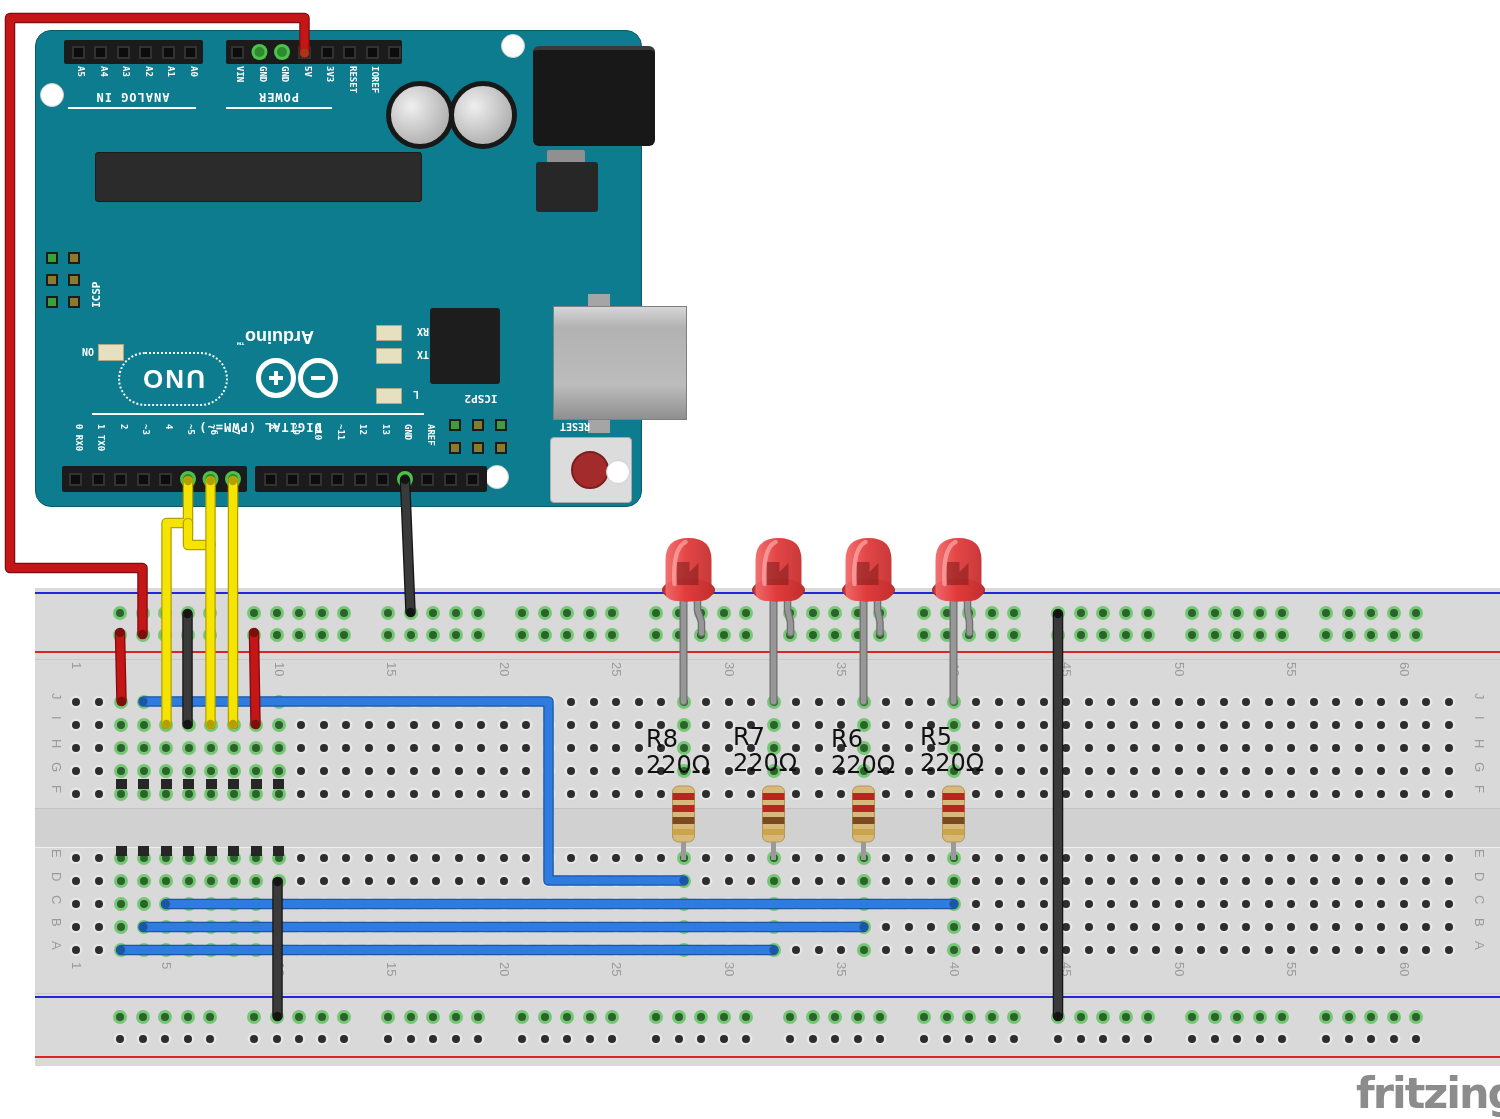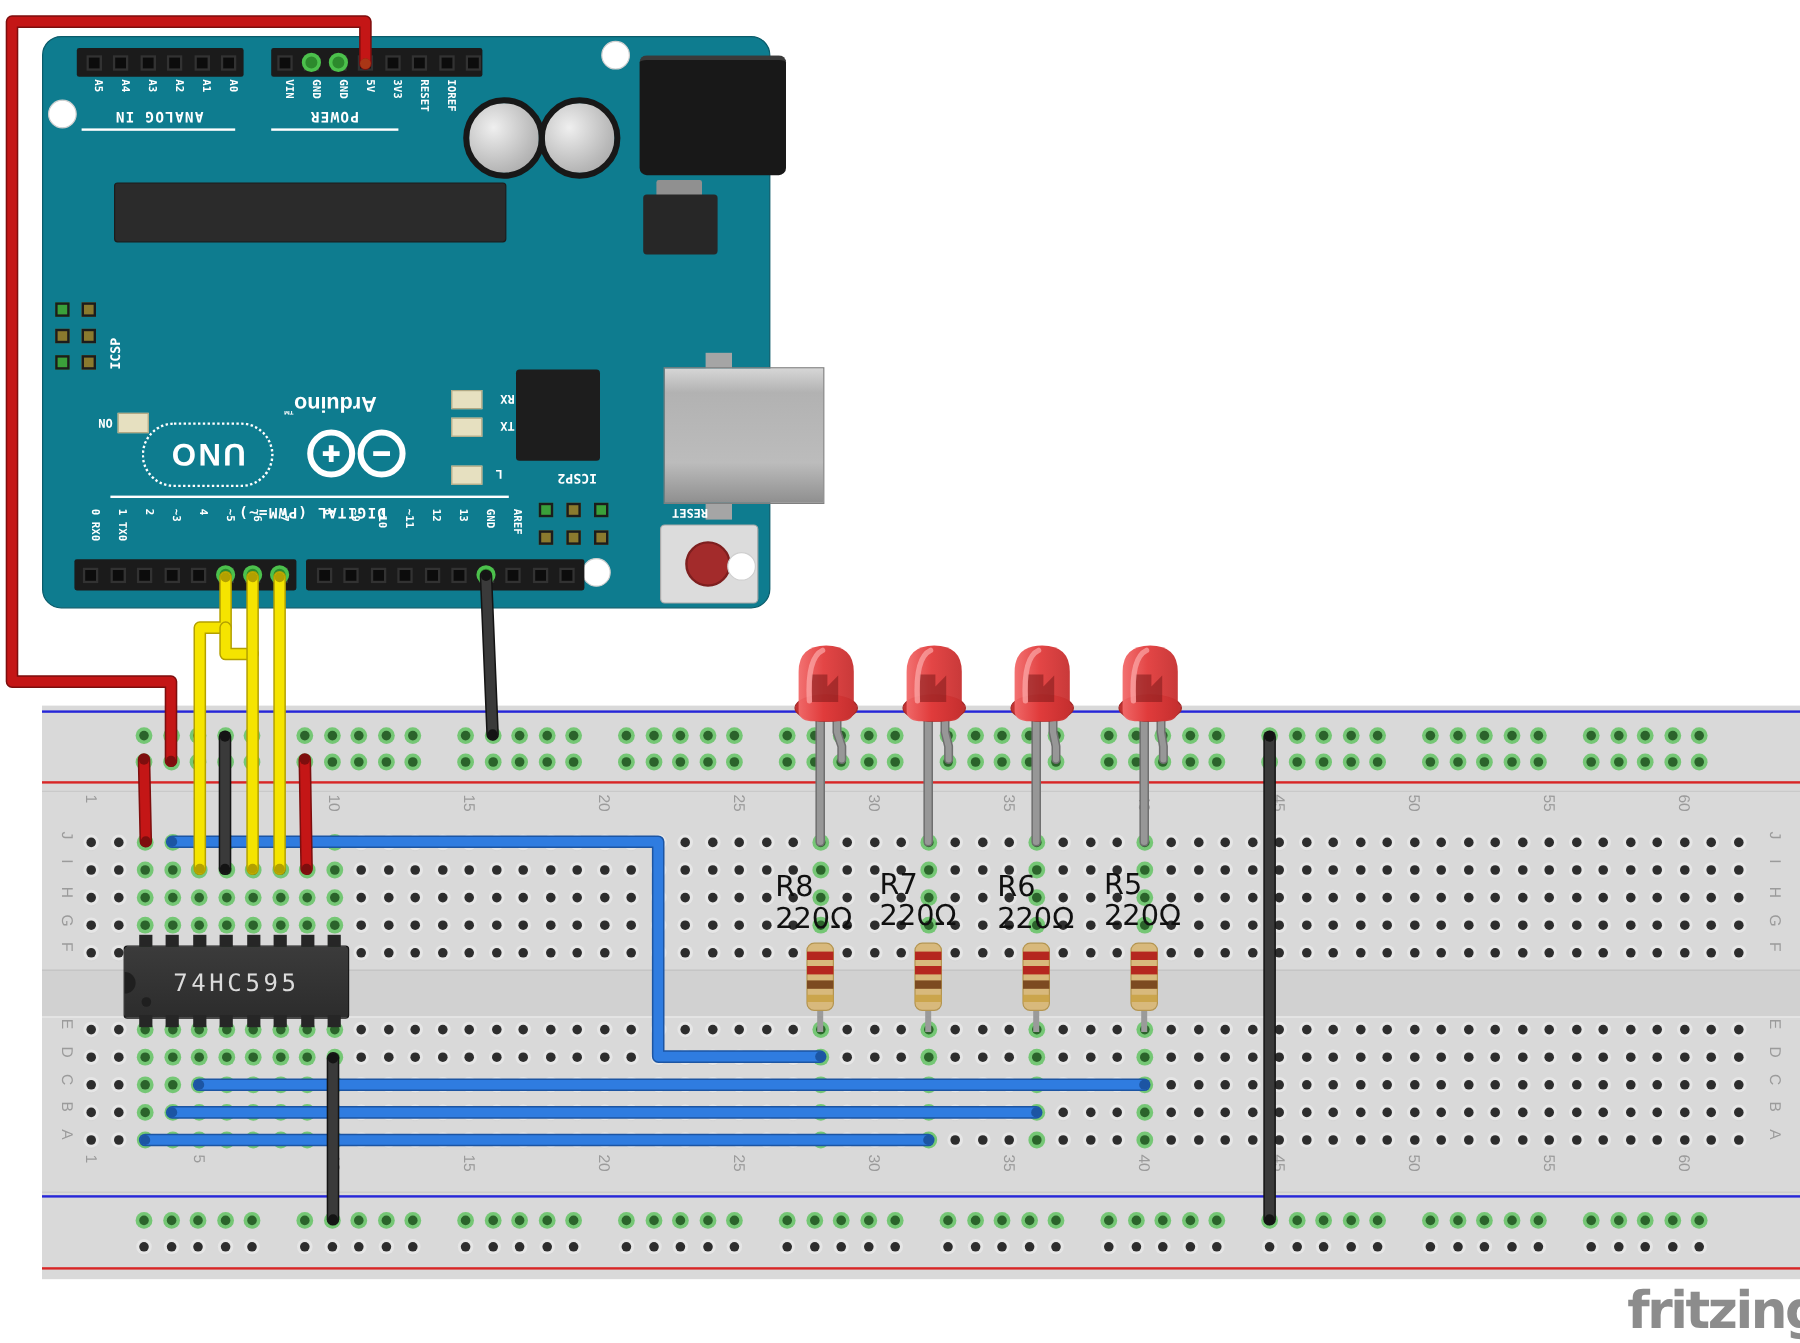--- a/index.html
+++ b/index.html
@@ -1053,25 +1053,20 @@
       <div class="pin" style="position: absolute; left: 308.5px; top: 473px;"></div>
       <div class="pin" style="position: absolute; left: 331px; top: 473px;"></div>
       <div class="pin" style="position: absolute; left: 353.5px; top: 473px;"></div>
       <div class="pin" style="position: absolute; left: 376px; top: 473px;"></div>
       <div class="pin" style="position: absolute; left: 398.5px; top: 473px;"></div>
       <div class="pin" style="position: absolute; left: 421px; top: 473px;"></div>
       <div class="pin" style="position: absolute; left: 443.5px; top: 473px;"></div>
       <div class="pin" style="position: absolute; left: 466px; top: 473px;"></div>
     </div>
 
-  <div id="chip">
-    <div class="notch"></div>
-    <div class="dot"></div>
-    <div class="lbl">74HC595</div>
-  </div>
   <div id="chippins">
       <div style="position: absolute; left: 115.5px; top: 779px; width: 11px; height: 10px; background: rgb(38, 38, 38); z-index: 2;"></div>
       <div style="position: absolute; left: 115.5px; top: 846px; width: 11px; height: 10px; background: rgb(38, 38, 38); z-index: 2;"></div>
       <div style="position: absolute; left: 138px; top: 779px; width: 11px; height: 10px; background: rgb(38, 38, 38); z-index: 2;"></div>
       <div style="position: absolute; left: 138px; top: 846px; width: 11px; height: 10px; background: rgb(38, 38, 38); z-index: 2;"></div>
       <div style="position: absolute; left: 160.5px; top: 779px; width: 11px; height: 10px; background: rgb(38, 38, 38); z-index: 2;"></div>
       <div style="position: absolute; left: 160.5px; top: 846px; width: 11px; height: 10px; background: rgb(38, 38, 38); z-index: 2;"></div>
       <div style="position: absolute; left: 183px; top: 779px; width: 11px; height: 10px; background: rgb(38, 38, 38); z-index: 2;"></div>
       <div style="position: absolute; left: 183px; top: 846px; width: 11px; height: 10px; background: rgb(38, 38, 38); z-index: 2;"></div>
       <div style="position: absolute; left: 205.5px; top: 779px; width: 11px; height: 10px; background: rgb(38, 38, 38); z-index: 2;"></div>

